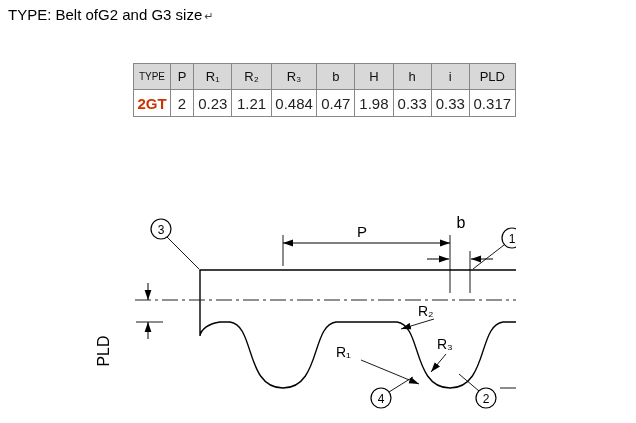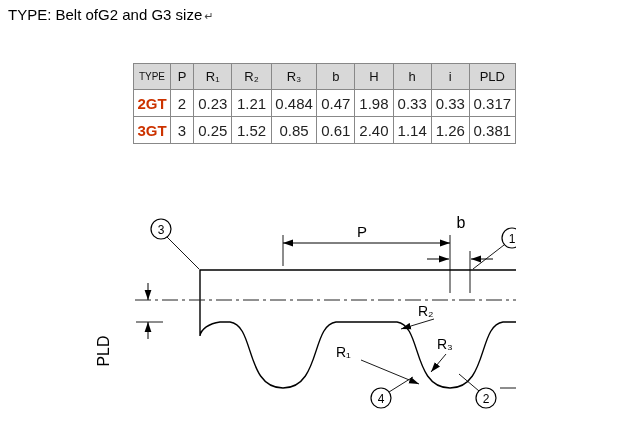--- a/index.html
+++ b/index.html
@@ -59,32 +59,20 @@
           <td class="type-cell">2GT</td>
           <td>2</td>
           <td>0.23</td>
           <td>1.21</td>
           <td>0.484</td>
           <td>0.47</td>
           <td>1.98</td>
           <td>0.33</td>
           <td>0.33</td>
           <td>0.317</td>
-        </tr>
-        <tr>
-          <td class="type-cell">3GT</td>
-          <td>3</td>
-          <td>0.25</td>
-          <td>1.52</td>
-          <td>0.85</td>
-          <td>0.61</td>
-          <td>2.40</td>
-          <td>1.14</td>
-          <td>1.26</td>
-          <td>0.381</td>
         </tr>
       </tbody>
   </table>
 
   <svg class="diagram" width="636" height="218" viewBox="0 0 636 218">
     <defs>
       <marker id="arr" viewBox="0 0 10 8" refX="10" refY="4" markerWidth="10" markerHeight="8" orient="auto-start-reverse" markerUnits="userSpaceOnUse">
         <path d="M0,0.6 L10,4 L0,7.4 Z" fill="#000"></path>
       </marker>
     </defs>

